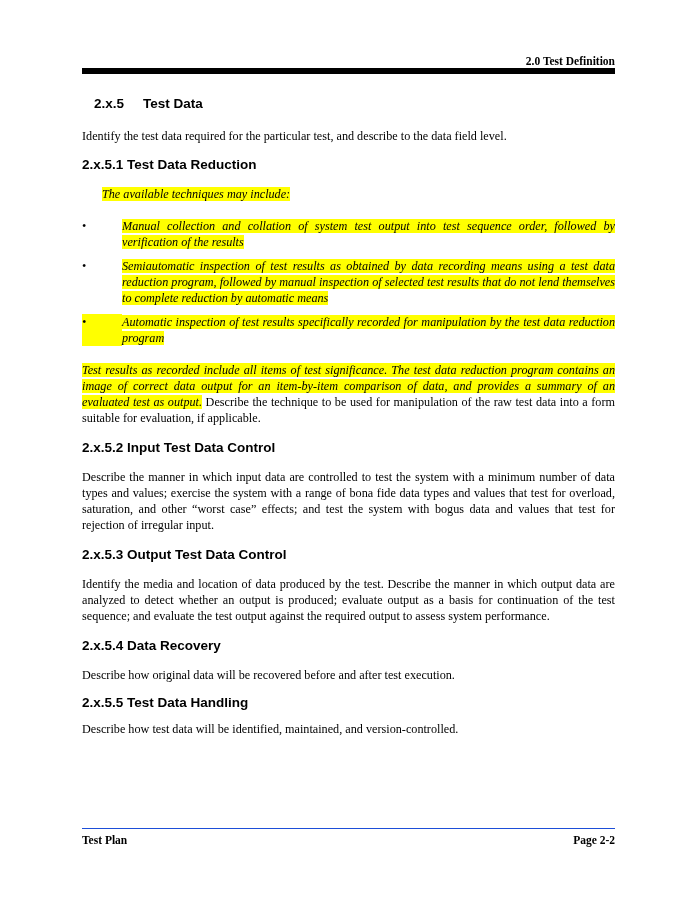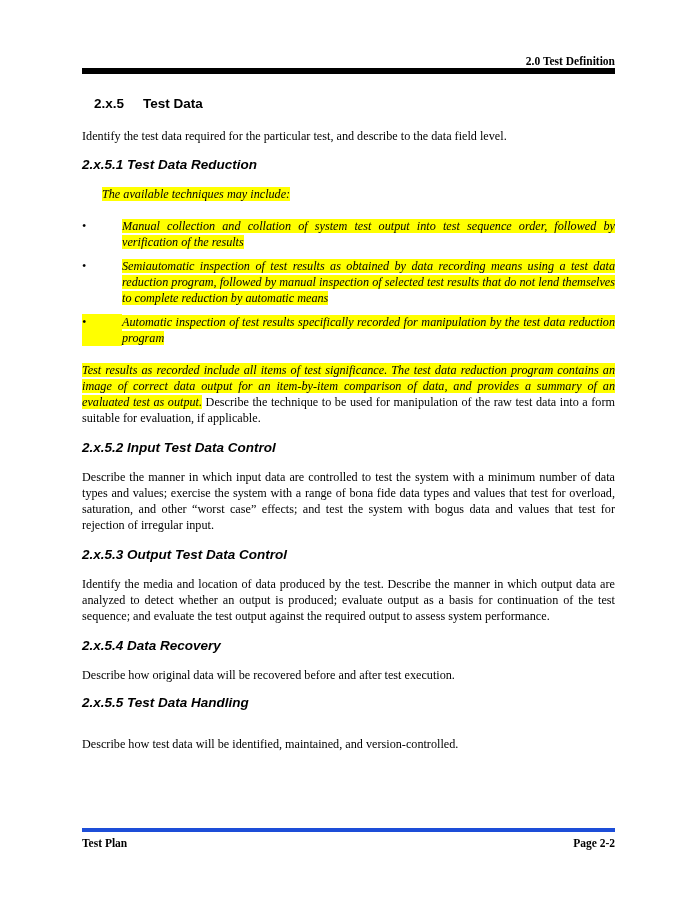--- a/index.html
+++ b/index.html
@@ -6,29 +6,29 @@
   body { width: 696px; height: 900px; position: relative; overflow: hidden; color: #000; }
   .serif { font-family: "Liberation Serif", "DejaVu Serif", serif; }
   .sans { font-family: "Liberation Sans", "DejaVu Sans", sans-serif; }
 
   .header { position: absolute; left: 82px; top: 54px; width: 533px; height: 14px; border-bottom: 6px solid #000000; }
   .header-title { position: absolute; right: 0; top: 1px; font-size: 11.5px; font-weight: bold; }
 
   .content { position: absolute; left: 82px; top: 84px; width: 533px; font-size: 12.2px; line-height: 16px; }
   .h2 { font-size: 13.5px; font-weight: bold; margin: 12px; height: 18px; display: flex; }
   .h2 .num { width: 49px; }
-  .h3 { font-size: 13.5px; font-weight: bold; font-style: italic; margin: 0; }
+  .h3 { font-size: 13.5px; font-weight: bold; margin: 0; }
   .p { margin: 0; text-align: justify; }
   .hl { background: #ffff00; font-style: italic; }
   .ul { list-style: none; margin: 0; padding: 0; }
   .li { display: flex; margin: 0; }
   .bullet { width: 40px; flex: none; }
   .li-text { flex: 1; text-align: justify; }
 
-  .footer { position: absolute; left: 82px; top: 828px; width: 533px; border-top: 4px solid #1d4ed8; }
+  .footer { position: absolute; left: 82px; top: 828px; width: 533px; border-top: 1px solid #1d4ed8; }
   .footer-left, .footer-right { position: absolute; top: 5px; font-size: 11.5px; font-weight: bold; }
   .footer-left { left: 0; }
   .footer-right { right: 0; }
 </style>
 </head>
 <body>
 
 <div class="header serif">
   <span class="header-title">2.0  Test Definition</span>
 </div>
@@ -63,19 +63,19 @@
   <div class="h3 sans" style="margin-top:14px;">2.x.5.2  Input Test Data Control</div>
   <p class="p" style="margin-top:13px;">Describe the manner in which input data are controlled to test the system with a minimum number of data types and values; exercise the system with a range of bona fide data types and values that test for overload, saturation, and other “worst case” effects; and test the system with bogus data and values that test for rejection of irregular input.</p>
 
   <div class="h3 sans" style="margin-top:14px;">2.x.5.3  Output Test Data Control</div>
   <p class="p" style="margin-top:13px;">Identify the media and location of data produced by the test.  Describe the manner in which output data are analyzed to detect whether an output is produced; evaluate output as a basis for continuation of the test sequence; and evaluate the test output against the required output to assess system performance.</p>
 
   <div class="h3 sans" style="margin-top:14px;">2.x.5.4  Data Recovery</div>
   <p class="p" style="margin-top:13px;">Describe how original data will be recovered before and after test execution.</p>
 
   <div class="h3 sans" style="margin-top:12px;">2.x.5.5  Test Data Handling</div>
-  <p class="p" style="margin-top:25px;">Describe how test data will be identified, maintained, and version-controlled.</p>
+  <p class="p" style="margin-top:10px;">Describe how test data will be identified, maintained, and version-controlled.</p>
 </div>
 
 <div class="footer serif">
   <span class="footer-left">Test Plan</span>
   <span class="footer-right">Page 2-2</span>
 </div>
 
 </body></html>

